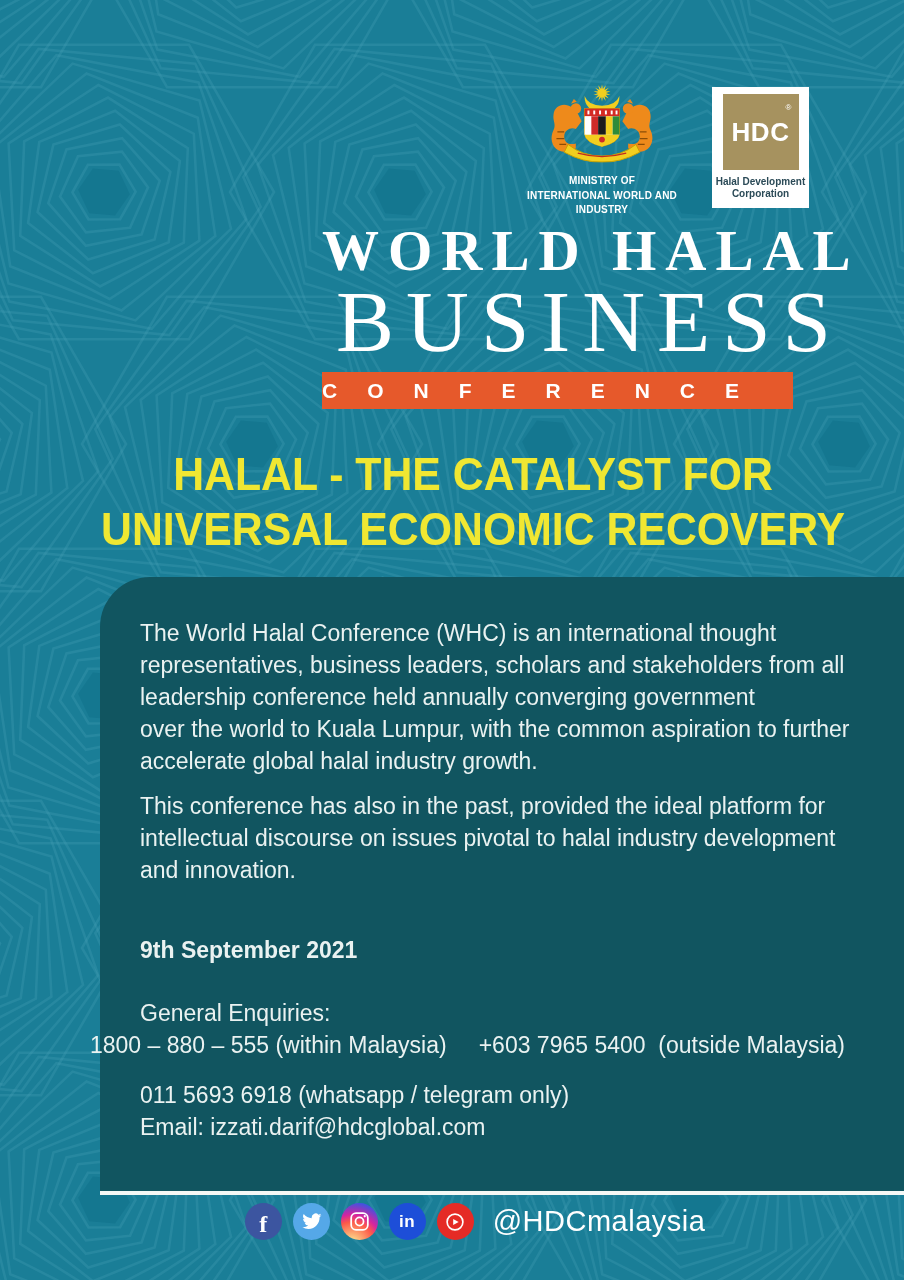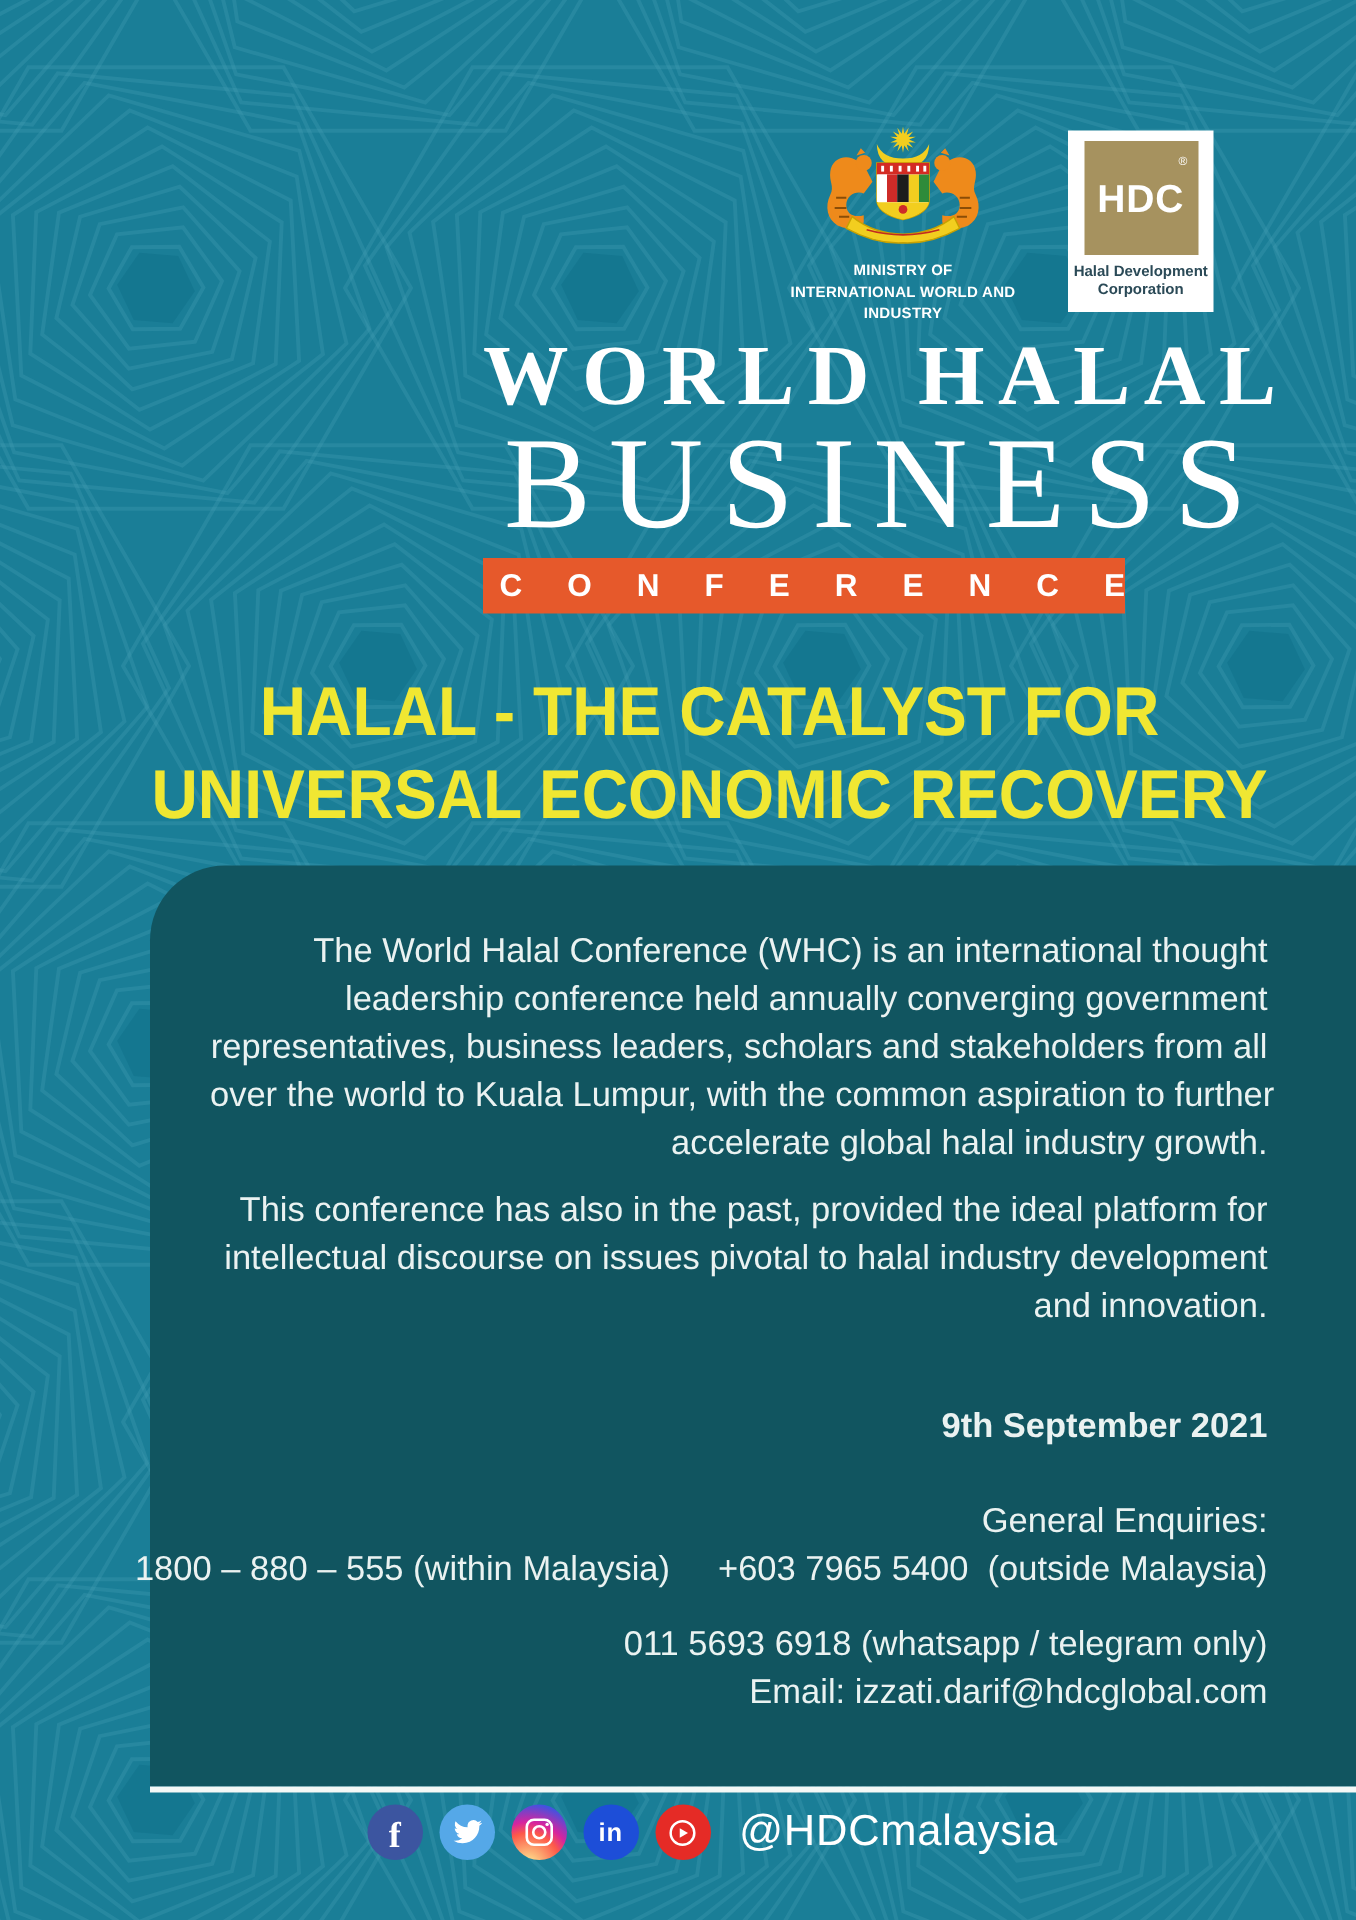--- a/index.html
+++ b/index.html
@@ -21,34 +21,34 @@
   .hdc-caption{margin-top:6px;font-size:10px;font-weight:bold;color:#2B4A57;line-height:1.2;}
 
   
   .title-block{position:absolute;left:322px;top:218px;width:521px;}
   .title-1{position:absolute;top:4px;left:0;right:0;text-align:center;color:#fff;
            font-family:"Liberation Serif",serif;font-weight:bold;font-size:57px;
            line-height:1;letter-spacing:9px;white-space:nowrap;}
   .title-2{position:absolute;top:60px;left:0;right:0;text-align:right;color:#fff;
            font-family:"Liberation Serif",serif;font-weight:normal;font-size:87px;
            line-height:1;letter-spacing:12px;white-space:nowrap;}
-  .conf-bar{position:absolute;top:154px;left:0;width:428px;height:37px;background:#E6592B;
-            text-align:right;line-height:38px;}
+  .conf-bar{position:absolute;top:154px;left:0;width:471px;height:37px;background:#E6592B;
+            text-align:left;line-height:38px;}
   .conf-bar span{display:inline-block;color:#fff;font-weight:bold;font-size:21px;
                  letter-spacing:30px;margin-right:-30px;white-space:nowrap;}
 
   
   .tagline{position:absolute;left:42px;right:0;top:447px;text-align:center;color:#F0E732;
            font-weight:bold;font-size:46px;line-height:55px;transform:scaleX(.93);
            transform-origin:50% 0;white-space:nowrap;}
 
   
   .info-box{position:absolute;left:100px;right:0;top:577px;height:614px;background:#115560;
             border-radius:50px 0 0 0;box-sizing:border-box;
-            padding:40px 59px 16px 40px;text-align:right;color:#EAF2F1;
+            padding:40px 59px 16px 40px;text-align:left;color:#EAF2F1;
             font-size:23px;line-height:32px;}
   .para div{white-space:nowrap;}
   .gap-s{height:13px;}
   .event-date{margin-top:48px;font-weight:bold;}
   .enquiries-label{margin-top:31px;}
   .phone-row{display:flex;justify-content:flex-end;gap:32px;}
   .phone-row span{white-space:pre;}
   .whatsapp-line{margin-top:18px;}
   .box-underline{position:absolute;left:100px;right:0;top:1191px;height:4px;background:#F4F8F6;}
 
@@ -595,22 +595,22 @@
   </div>
 
   <div class="tagline">
     <div>HALAL - THE CATALYST FOR</div>
     <div>UNIVERSAL ECONOMIC RECOVERY</div>
   </div>
 
   <div class="info-box">
     <div class="para">
       <div>The World Halal Conference (WHC) is an international thought</div>
+      <div>representatives, business leaders, scholars and stakeholders from all</div>
       <div>leadership conference held annually converging government</div>
-      <div>representatives, business leaders, scholars and stakeholders from all</div>
       <div>over the world to Kuala Lumpur, with the common aspiration to further</div>
       <div>accelerate global halal industry growth.</div>
     </div>
     <div class="gap-s"></div>
     <div class="para">
       <div>This conference has also in the past, provided the ideal platform for</div>
       <div>intellectual discourse on issues pivotal to halal industry development</div>
       <div>and innovation.</div>
     </div>
     <div class="event-date">9th September 2021</div>

